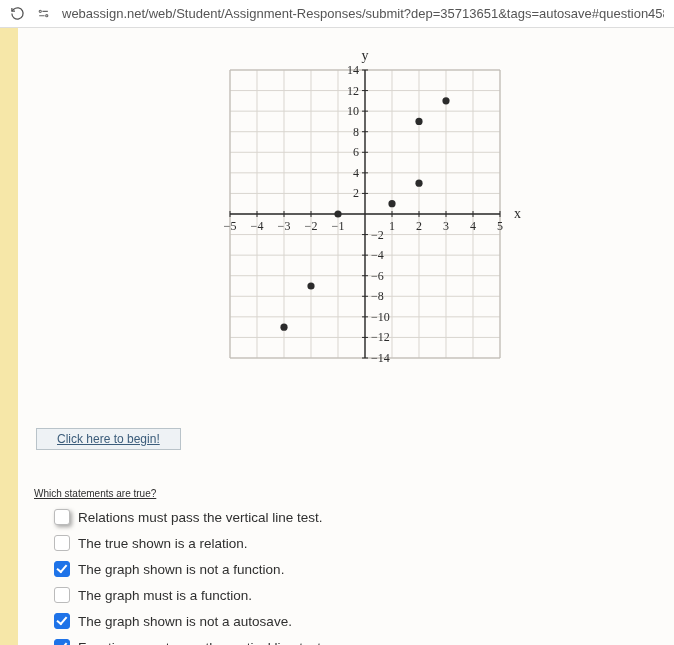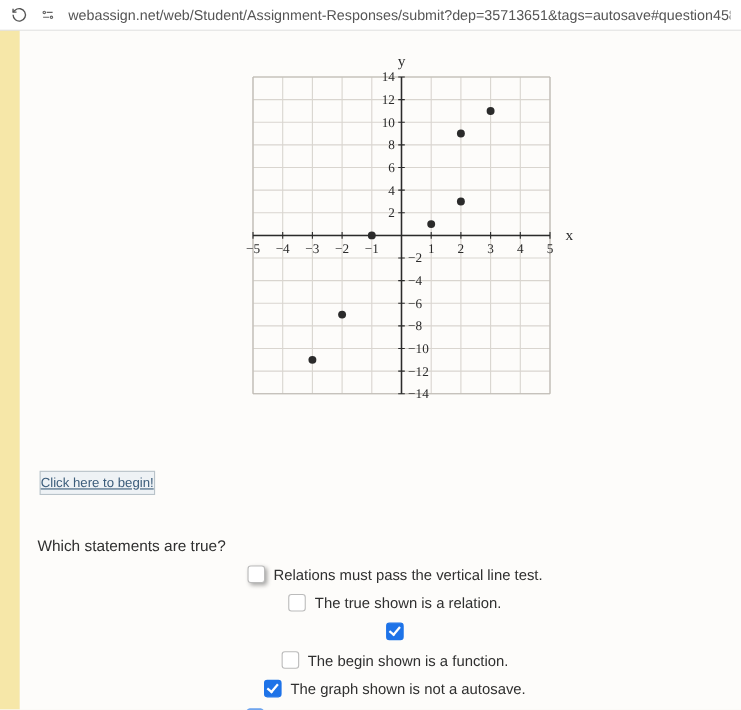--- a/index.html
+++ b/index.html
@@ -51,39 +51,39 @@
   .chart-holder {
     text-align: center;
   }
   .chart-svg { margin: 0 auto; display: block; }
   .begin-btn {
     display: inline-block;
     background: #eef2f5;
     border: 1px solid #b9c3c9;
     color: #3b5c7a;
     font-size: 12px;
-    padding: 3px 0;
+    padding: 3px 20px;
     text-decoration: underline;
     cursor: pointer;
     margin: 34px 0 30px 8px;
   }
   .question-text {
-    font-size: 14px;
+    font-size: 10px;
     color: #2f2f2f;
     margin: 8px 0 10px 6px;
+    text-decoration: underline;
   }
   .options { margin-left: 26px; }
   .opt {
     display: flex;
     align-items: center;
     gap: 8px;
     font-size: 13.5px;
     color: #2f2f2f;
     margin: 10px 0;
-    justify-content: center;
   }
   .cb {
     width: 16px; height: 16px;
     border: 1px solid #bbb;
     border-radius: 3px;
     background: #fff;
     display: inline-flex;
     align-items: center;
     justify-content: center;
     cursor: pointer;
@@ -231,24 +231,25 @@
       <div class="opt">
         <span class="cb shadow"></span>
         <span>Relations must pass the vertical line test.</span>
       </div>
       <div class="opt">
         <span class="cb"></span>
         <span>The true shown is a relation.</span>
       </div>
       <div class="opt">
         <span class="cb chk"></span>
+        <span>The graph shown is not a function.</span>
       </div>
       <div class="opt">
         <span class="cb"></span>
-        <span>The begin shown is a function.</span>
+        <span>The graph must is a function.</span>
       </div>
       <div class="opt">
         <span class="cb chk"></span>
         <span>The graph shown is not a autosave.</span>
       </div>
       <div class="opt">
         <span class="cb chk"></span>
         <span>Functions must pass the vertical line test.</span>
       </div>
     </div>

